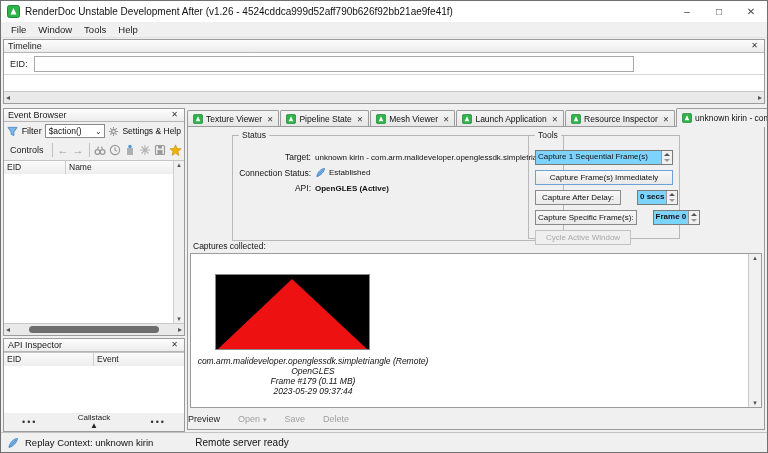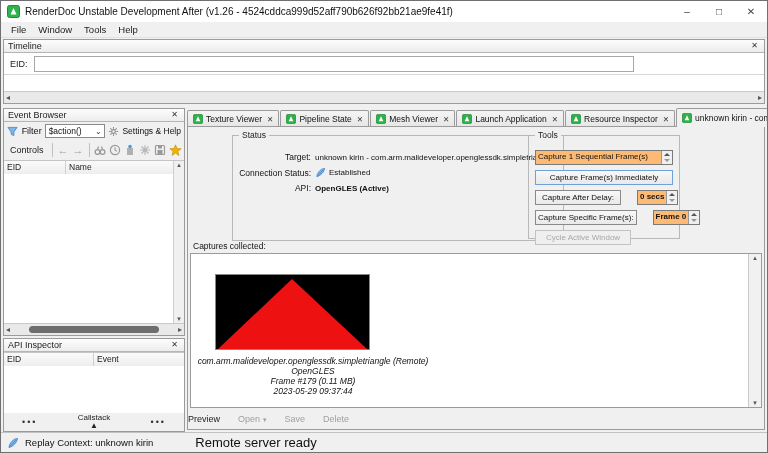--- a/index.html
+++ b/index.html
@@ -66,21 +66,21 @@
   #main-content { position:absolute; left:186px; top:125px; right:2px; bottom:22px; border:1px solid #9b9b9b; background:#f0f0f0; z-index:2; }
   .groupbox { position:absolute; border:1px solid #b8b8b8; }
   .groupbox .legend { position:absolute; top:-6px; left:6px; background:#f0f0f0; padding:0 3px; font-size:8.5px; color:#222; }
   #status-grid { display:grid; grid-template-columns:78px 1fr; row-gap:5px; margin-top:16px; padding:0 4px; align-items:center; }
   #status-grid .lbl { text-align:right; font-size:8.5px; padding-right:4px; white-space:nowrap; }
   #status-grid .val { font-size:8px; white-space:nowrap; overflow:hidden; }
   .val-flex { display:flex; align-items:center; gap:3px; }
   .bold { font-weight:bold; font-size:8.5px; }
 
   #tools-inner { position:absolute; left:6px; right:6px; top:14px; display:flex; flex-direction:column; gap:5px; }
-  .spin { display:flex; border:1px solid #7a7a7a; background:#fdba74; height:15px; }
+  .spin { display:flex; border:1px solid #7a7a7a; background:#7dd3fc; height:15px; }
   .spin .spin-text { flex:1; font-size:8px; padding:1px 2px; white-space:nowrap; overflow:hidden; }
   .spin-btns { width:11px; border-left:1px solid #999; display:flex; flex-direction:column; background:#f0f0f0; }
   .spin-btns div { flex:1; display:flex; align-items:center; justify-content:center; }
   .tri-up { width:0; height:0; border-left:3px solid transparent; border-right:3px solid transparent; border-bottom:3px solid #555; }
   .tri-down { width:0; height:0; border-left:3px solid transparent; border-right:3px solid transparent; border-top:3px solid #999; }
   .tool-btn { border:1px solid #8a8a8a; background:linear-gradient(#f8f8f8,#e9e9e9); font-size:8px; text-align:center; padding:2px 2px; white-space:nowrap; }
   .tool-btn.primary { border-color:#6da1d8; }
   .tool-btn.disabled { color:#a8a8a8; border-color:#c2c2c2; background:#efefef; width:96px; }
   .tool-row { display:flex; gap:16px; }
   .tool-row .tool-btn { flex:0 0 86px; }
@@ -93,21 +93,21 @@
   #captures-vscroll { position:absolute; top:0; bottom:0; right:0; width:13px; background:#f1f1f1; border-left:1px solid #c9c9c9; display:flex; flex-direction:column; justify-content:space-between; align-items:center; font-size:7px; color:#555; }
 
   #capture-actions { position:absolute; left:0; right:0; bottom:0; height:21px; display:flex; align-items:center; gap:18px; padding-right:12px; background:#f0f0f0; }
   #capture-actions .act { font-size:9px; color:#222; }
   #capture-actions .act.disabled { color:#a0a0a0; }
   .open-caret { font-size:7px; color:#a0a0a0; margin-left:3px; }
 
   
   #statusbar { position:absolute; left:0; right:0; bottom:0; height:20px; background:#f0f0f0; border-top:1px solid #c2c2c2; display:flex; align-items:center; padding-left:6px; gap:6px; }
   #statusbar .sb-text { font-size:9.5px; color:#111; }
-  #statusbar .sb-text2 { font-size:13px; color:#111; margin-left:36px; }
+  #statusbar .sb-text2 { font-size:10px; color:#111; margin-left:36px; }
 </style>
 </head>
 <body>
 
 <div id="app">
 
   <div id="titlebar">
     <svg class="app-icon" viewBox="0 0 13 13">
         <rect x="0.5" y="0.5" width="12" height="12" rx="2" fill="#2eb24a" stroke="#1f8a37"></rect>
         <path d="M3.5 9.5 L6.5 3 L9.5 9.5 Z" fill="#ffffff"></path>

